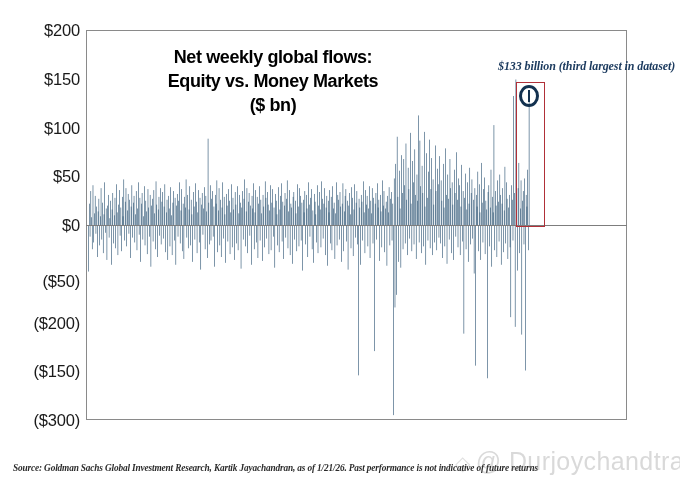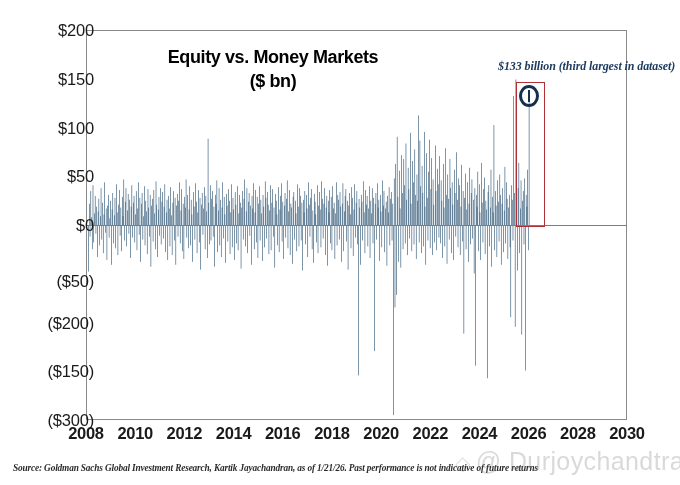--- a/index.html
+++ b/index.html
@@ -35,21 +35,20 @@
     background: #ffffff;
   }
 
   
   .y-labels {
     position: absolute;
     left: 0px;
     top: 30px;
     width: 80px;
     height: 390px;
-    padding-left: 14px;
   }
   .y-label {
     position: absolute;
     right: 0;
     transform: translateY(-50%);
     font-size: 16.5px;
     font-weight: 400;
     color: #1a1a1a;
     letter-spacing: -0.2px;
     white-space: nowrap;
@@ -816,36 +815,23 @@
       <div class="y-label" style="top: 48.75px;">$150</div>
       <div class="y-label" style="top: 97.5px;">$100</div>
       <div class="y-label" style="top: 146.25px;">$50</div>
       <div class="y-label" style="top: 195px;">$0</div>
       <div class="y-label" style="top: 251px;">($50)</div>
       <div class="y-label" style="top: 292.5px;">($200)</div>
       <div class="y-label" style="top: 341.25px;">($150)</div>
       <div class="y-label" style="top: 390px;">($300)</div>
     </div>
 
-  <div class="x-labels" id="x-labels">
-      <div class="x-label" style="left: 0px;">2008</div>
-      <div class="x-label" style="left: 49.1818px;">2010</div>
-      <div class="x-label" style="left: 98.3636px;">2012</div>
-      <div class="x-label" style="left: 147.545px;">2014</div>
-      <div class="x-label" style="left: 196.727px;">2016</div>
-      <div class="x-label" style="left: 245.909px;">2018</div>
-      <div class="x-label" style="left: 295.091px;">2020</div>
-      <div class="x-label" style="left: 344.273px;">2022</div>
-      <div class="x-label" style="left: 393.455px;">2024</div>
-      <div class="x-label" style="left: 442.636px;">2026</div>
-      <div class="x-label" style="left: 491.818px;">2028</div>
-      <div class="x-label" style="left: 541px;">2030</div>
-    </div>
 
   <div class="chart-title" id="chart-title">
+      <div>Net weekly global flows:</div>
       <div>Equity vs. Money Markets</div>
       <div>($ bn)</div>
     </div>
 
   <div class="annotation" id="annotation-text">$133 billion (third largest in dataset)</div>
 
   <div class="highlight-box"></div>
 
   <div class="circle-marker"></div>
 

